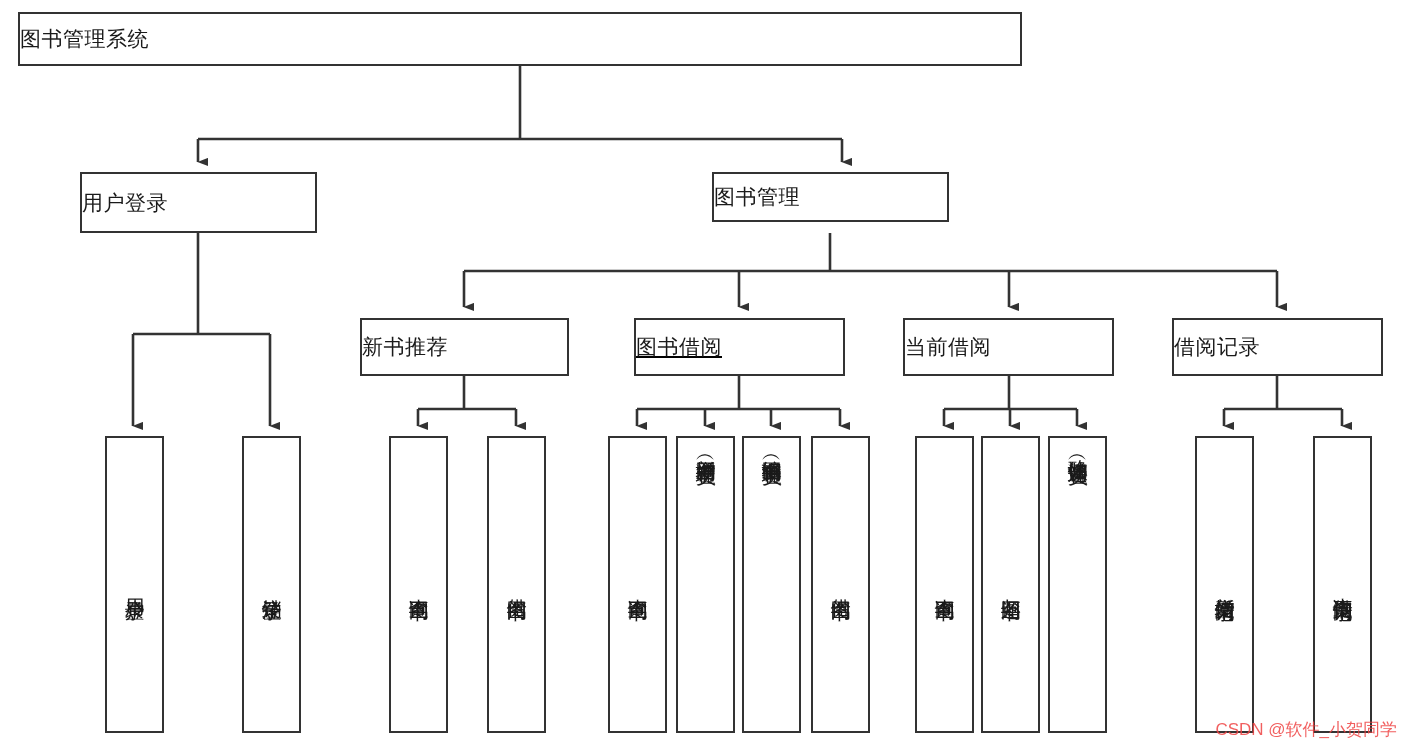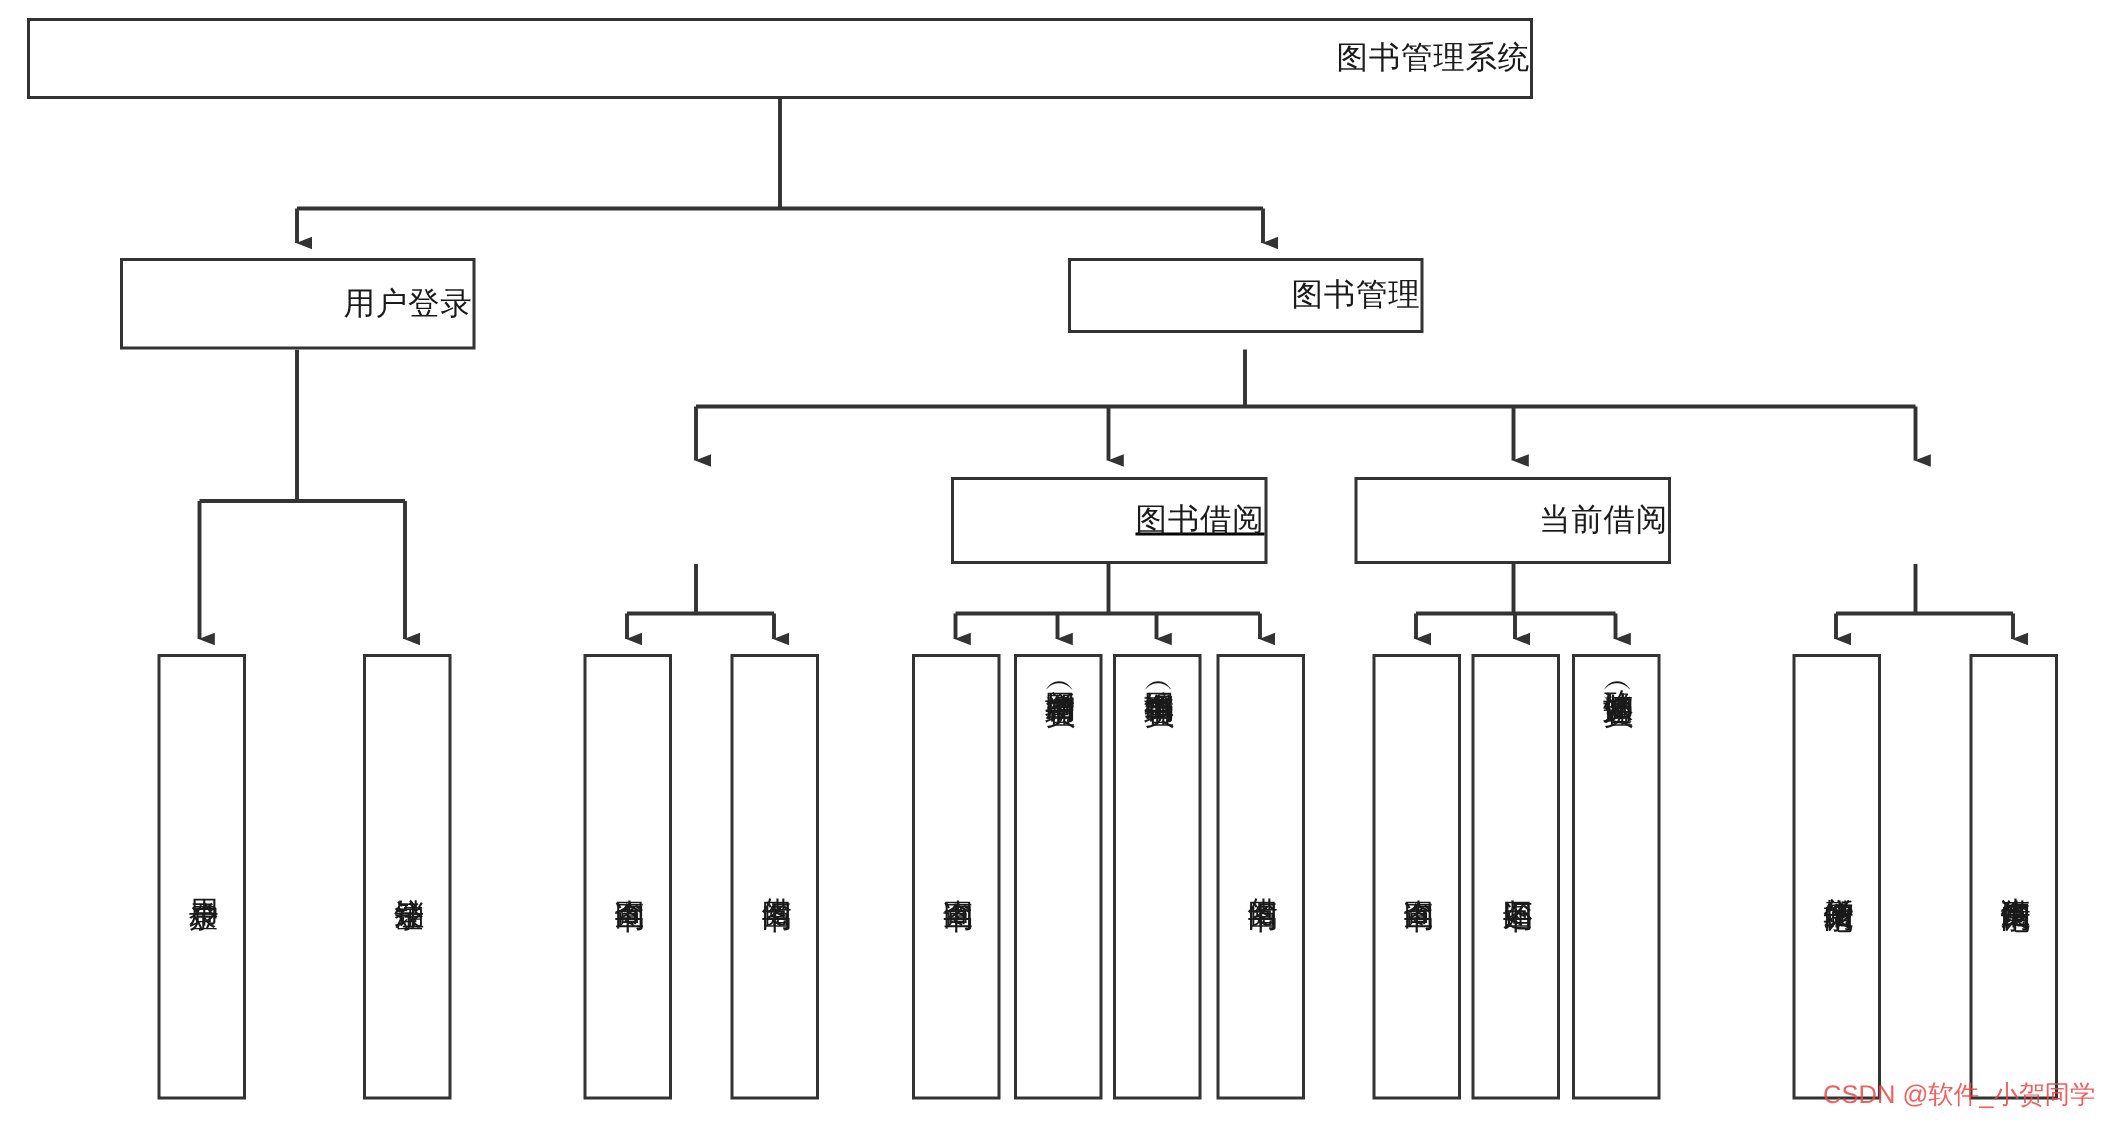--- a/index.html
+++ b/index.html
@@ -25,21 +25,21 @@
     width: 1405px;
     height: 747px;
   }
   .node-box {
     position: absolute;
     box-sizing: border-box;
     background: #ffffff;
     border: 2px solid #333333;
     display: flex;
     align-items: center;
-    justify-content: flex-end;
+    justify-content: flex-start;
     z-index: 2;
   }
   .node-label-h {
     font-size: 21px;
     color: #1a1a1a;
     line-height: 1.1;
     letter-spacing: 0.5px;
     white-space: nowrap;
   }
   .node-label-v {
@@ -133,29 +133,35 @@
   </div>
 
   <div class="node-box" style="left:80px; top:172px; width:237px; height:61px;">
     <span class="node-label-h">用户登录</span>
   </div>
 
   <div class="node-box" style="left:712px; top:172px; width:237px; height:50px;">
     <span class="node-label-h">图书管理</span>
   </div>
 
+  <div class="node-box" style="left:360px; top:318px; width:209px; height:58px;">
+    <span class="node-label-h">新书推荐</span>
+  </div>
 
   <div class="node-box" style="left:634px; top:318px; width:211px; height:58px;text-decoration:underline;">
     <span class="node-label-h">图书借阅</span>
   </div>
 
   <div class="node-box" style="left:903px; top:318px; width:211px; height:58px;">
     <span class="node-label-h">当前借阅</span>
   </div>
 
+  <div class="node-box" style="left:1172px; top:318px; width:211px; height:58px;">
+    <span class="node-label-h">借阅记录</span>
+  </div>
 
   <div class="node-box leaf-box center-v" style="left:105px; top:436px; width:59px; height:297px;">
     <span class="node-label-v">用户登录</span>
   </div>
 
   <div class="node-box leaf-box center-v" style="left:242px; top:436px; width:59px; height:297px;">
     <span class="node-label-v">注销登录</span>
   </div>
 
   <div class="node-box leaf-box center-v" style="left:389px; top:436px; width:59px; height:297px;">

